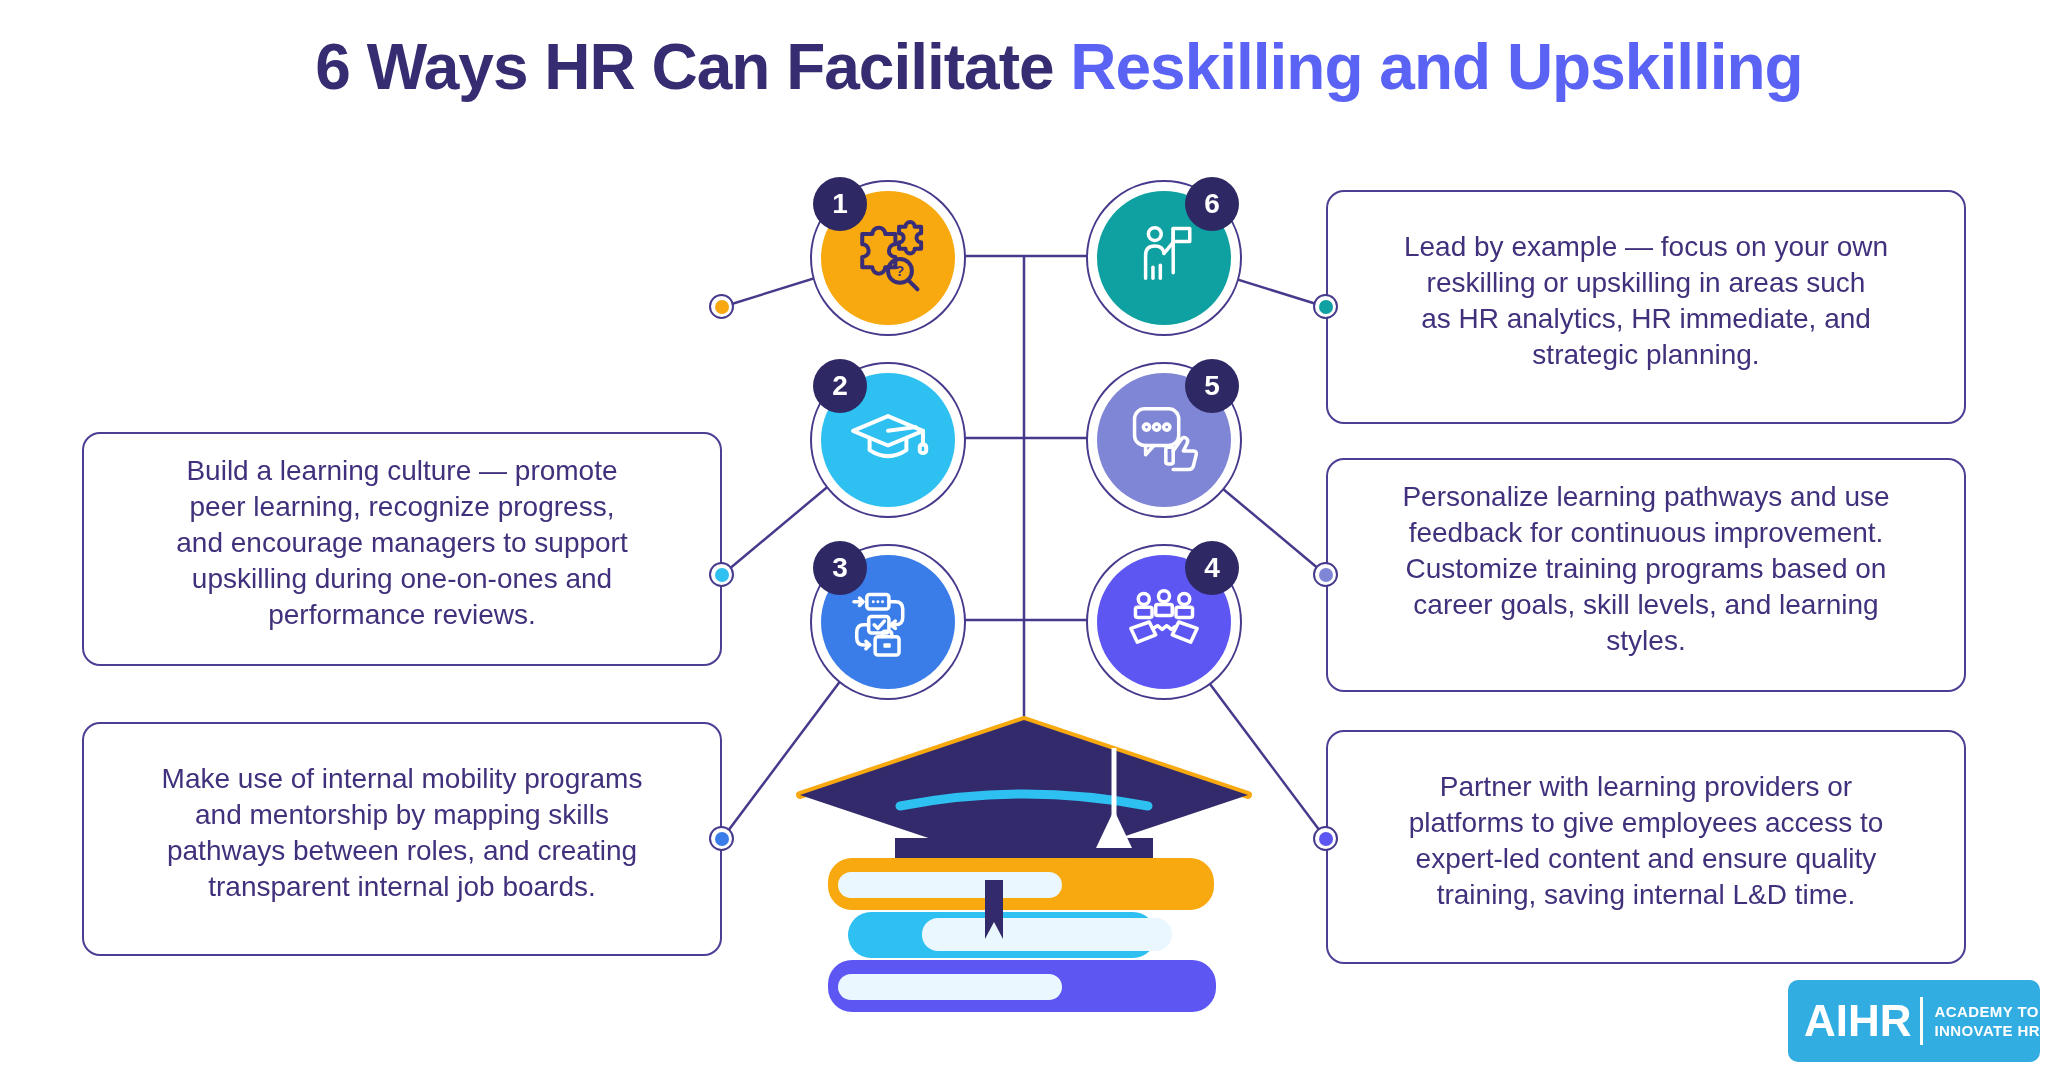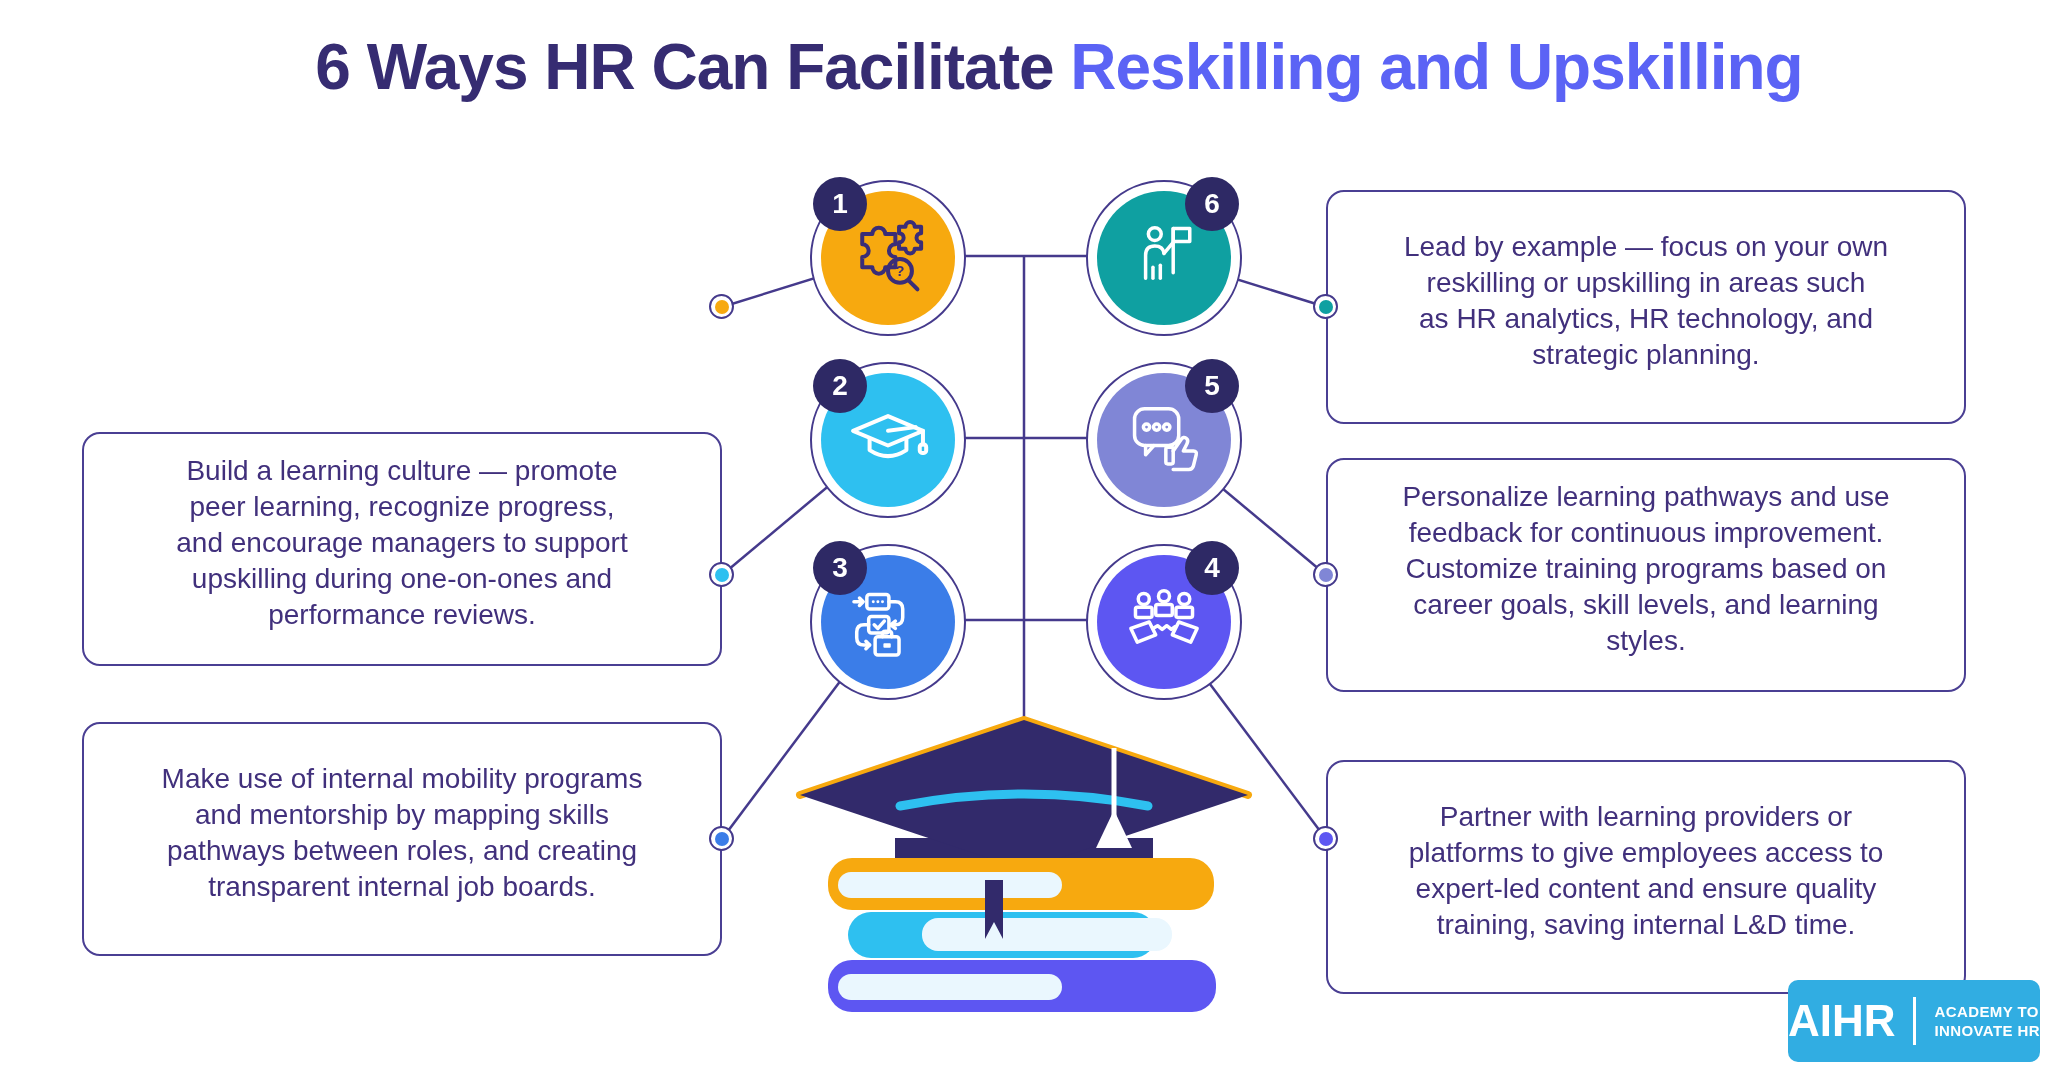--- a/index.html
+++ b/index.html
@@ -37,21 +37,21 @@
          color:#fff;display:flex;align-items:center;justify-content:center;font-size:28px;font-weight:bold;}
   .badge.badge-right{left:auto;right:1px;}
   .icon{width:92px;height:92px;}
   .icon *{vector-effect:non-scaling-stroke;}
 
   
   .illustration{position:absolute;left:770px;top:690px;width:520px;height:330px;z-index:5;pointer-events:none;}
 
   
   .logo{position:absolute;left:1788px;top:980px;width:252px;height:82px;background:#31ADE2;border-radius:10px;
-        display:flex;align-items:center;justify-content:space-between;color:#fff;}
+        display:flex;align-items:center;justify-content:flex-end;color:#fff;}
   .logo-brand{font-size:44px;font-weight:bold;letter-spacing:0;}
   .logo-divider{width:3px;height:48px;background:#fff;margin:0 11px 0 9px;}
   .logo-tagline{display:flex;flex-direction:column;font-size:15px;font-weight:bold;line-height:19px;letter-spacing:0.4px;}
 </style>
 </head>
 <body>
 
 <div class="canvas">
 
   <h1 class="title"><span>6 Ways HR Can Facilitate</span><span class="accent">Reskilling and Upskilling</span></h1>
@@ -79,31 +79,31 @@
   <div class="tip-box left" style="top:722px">
     <p class="tip-text">Make use of internal mobility programs
 and mentorship by mapping skills
 pathways between roles, and creating
 transparent internal job boards.</p>
   </div>
 
   <div class="tip-box right" style="top:190px">
     <p class="tip-text">Lead by example — focus on your own
 reskilling or upskilling in areas such
-as HR analytics, HR technology, and
+as HR analytics, HR immediate, and
 strategic planning.</p>
   </div>
   <div class="tip-box right" style="top:458px">
     <p class="tip-text">Personalize learning pathways and use
 feedback for continuous improvement.
 Customize training programs based on
 career goals, skill levels, and learning
 styles.</p>
   </div>
-  <div class="tip-box right" style="top:760px">
+  <div class="tip-box right" style="top:730px">
     <p class="tip-text">Partner with learning providers or
 platforms to give employees access to
 expert-led content and ensure quality
 training, saving internal L&amp;D time.</p>
   </div>
 
   <div class="dot" style="left:709px;top:294px">
       <span class="dot-core" style="background: rgb(247, 169, 15);"></span>
     </div>
   <div class="dot" style="left:709px;top:562px">

